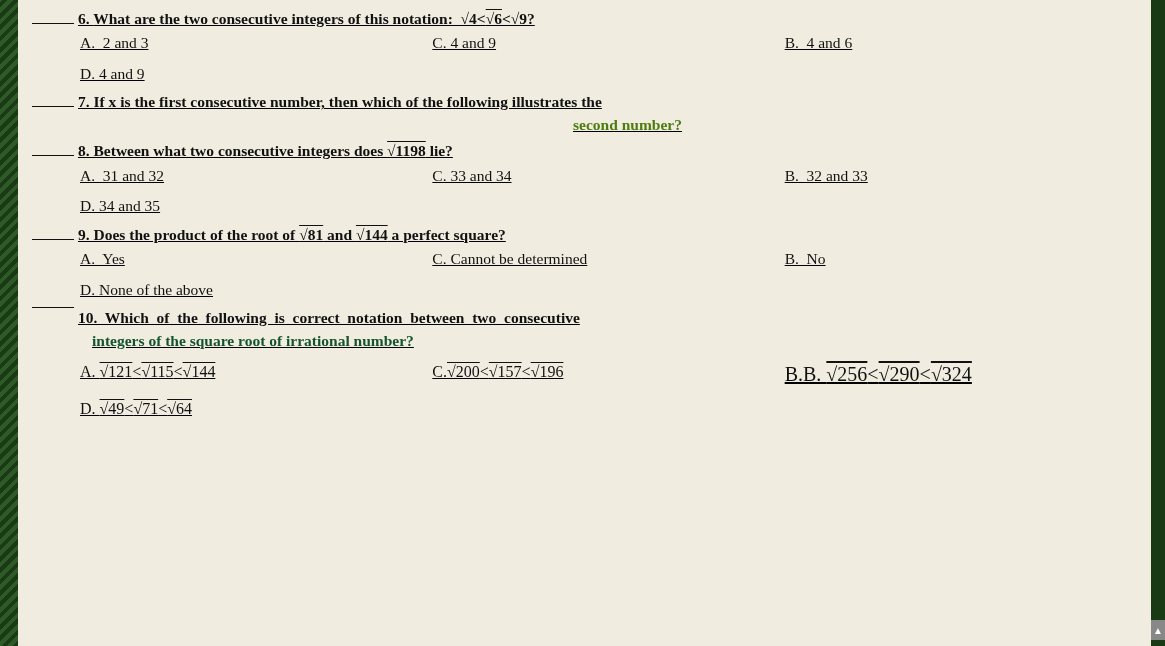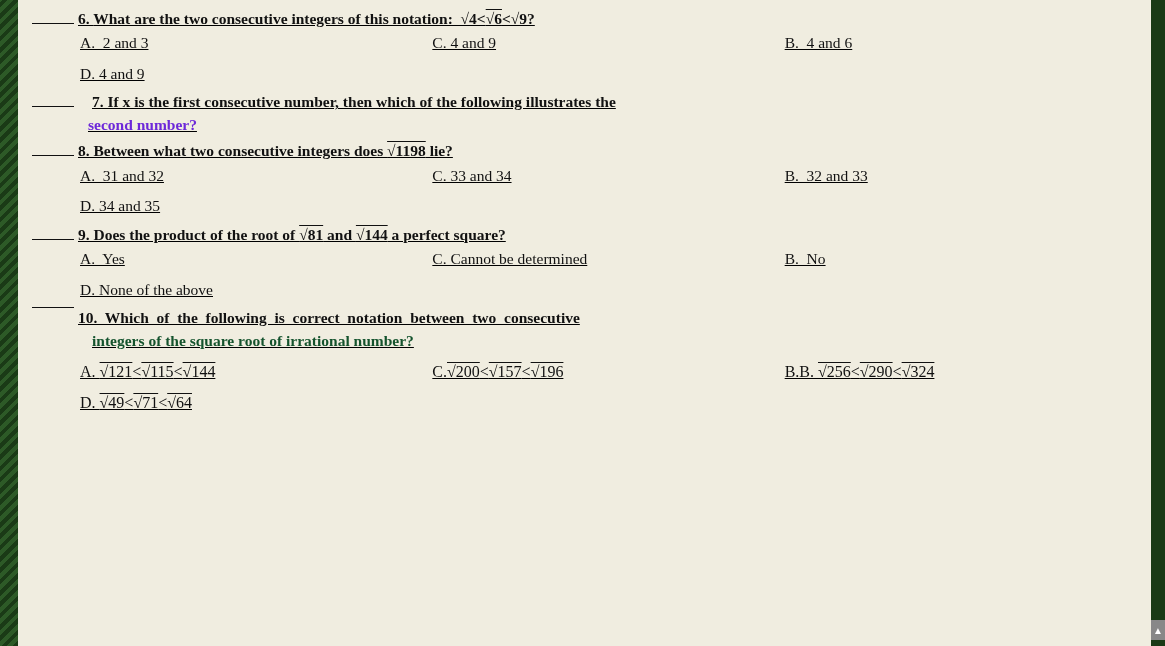--- a/index.html
+++ b/index.html
@@ -118,27 +118,27 @@
     </div>
     <div class="answer-row">
       <div class="answer-cell">A.&nbsp; 2 and 3</div>
       <div class="answer-cell">C. 4 and 9</div>
       <div class="answer-cell">B.&nbsp; 4 and 6</div>
       <div class="answer-cell">D. 4 and 9</div>
     </div>
   </div>
 
   <div class="question-block">
-    <div style="display:flex; align-items:baseline;gap:14px;">
+    <div style="display:flex; align-items:baseline;">
       <span class="blank"></span>
       <span class="question-text">
         7. If x is the first consecutive number, then which of the following illustrates the
       </span>
     </div>
-    <div style="margin-left:56px; font-size:15.5px; color:#6d28d9; font-weight:bold;">
+    <div style="margin-left:90px; font-size:15.5px; color:#4d7c0f; font-weight:bold;text-align:center;">
       second number?
     </div>
   </div>
 
   <div class="question-block">
     <div style="display:flex; align-items:baseline;">
       <span class="blank"></span>
       <span class="question-text">
         8. Between what two consecutive integers does <span class="overline">√1198</span> lie?
       </span>
@@ -173,21 +173,21 @@
         10.&nbsp; Which &nbsp;of &nbsp;the &nbsp;following &nbsp;is &nbsp;correct &nbsp;notation &nbsp;between &nbsp;two &nbsp;consecutive
       </span>
     </div>
     <div style="margin-left:60px; font-size:15.5px; color:#14532d; font-weight:bold;">
       integers of the square root of irrational number?
     </div>
     <div style="margin-top: 6px;">
       <div class="answer-row">
         <div class="answer-cell" style="font-size:16px;">A. <span class="overline">√121</span>&lt;<span class="overline">√115</span>&lt;<span class="overline">√144</span></div>
         <div class="answer-cell" style="font-size:16px;">C.<span class="overline">√200</span>&lt;<span class="overline">√157</span>&lt;<span class="overline">√196</span></div>
-        <div class="answer-cell" style="font-size:16px;">B.B. <span class="overline">√256</span>&lt;<span class="overline">√290</span>&lt;<span class="overline">√324</span></div>
+        <div class="answer-cell" style="font-size:20px;">B.B. <span class="overline">√256</span>&lt;<span class="overline">√290</span>&lt;<span class="overline">√324</span></div>
         <div class="answer-cell" style="font-size:16px;">D. <span class="overline">√49</span>&lt;<span class="overline">√71</span>&lt;<span class="overline">√64</span></div>
       </div>
     </div>
   </div>
 
 </div>
 
 <div class="right-accent">
   <div class="scroll-up-btn">▲</div>
 </div>

